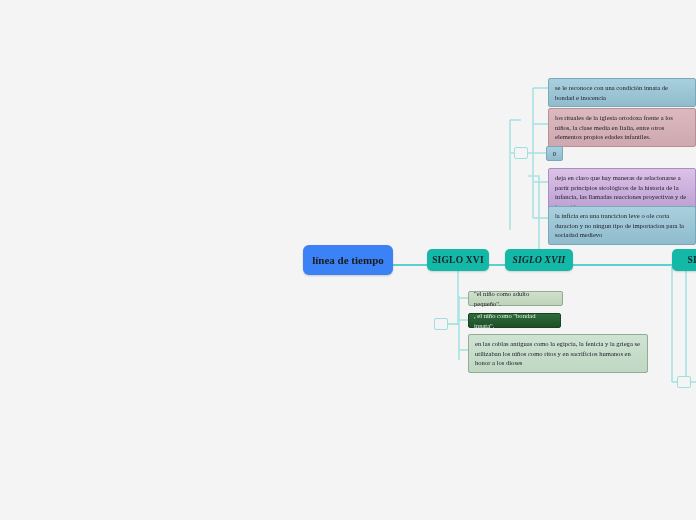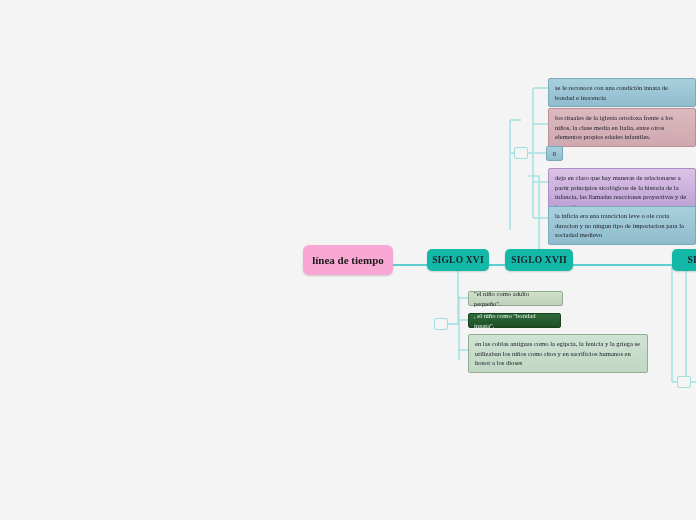--- a/index.html
+++ b/index.html
@@ -30,21 +30,21 @@
   .node {
     position: absolute;
     box-sizing: border-box;
   }
   
   .root {
     left: 303px;
     top: 245px;
     width: 90px;
     height: 30px;
-    background: #f9a8d4;
+    background: #3b82f6;
     border-radius: 6px;
     display: flex;
     align-items: center;
     justify-content: center;
     color: #1a1a1a;
     font-size: 11px;
     font-weight: bold;
     box-shadow: 0 1px 2px rgba(0,0,0,0.18);
   }
   
@@ -55,21 +55,21 @@
     display: flex;
     align-items: center;
     justify-content: center;
     color: #14202a;
     font-size: 9.5px;
     font-weight: bold;
     letter-spacing: .2px;
     box-shadow: 0 1px 2px rgba(0,0,0,0.15);
   }
   .century.c1 { left: 427px; top: 249px; width: 62px; }
-  .century.c2 { left: 505px; top: 249px; width: 68px; }
+  .century.c2 { left: 505px; top: 249px; width: 68px; font-style: italic; }
   .century.c3 { left: 672px; top: 249px; width: 62px; }
   
   .leaf {
     border-radius: 2px;
     font-size: 6.6px;
     line-height: 9.6px;
     color: #20202a;
     padding: 4px 6px;
     box-sizing: border-box;
     border-width: 1px;

